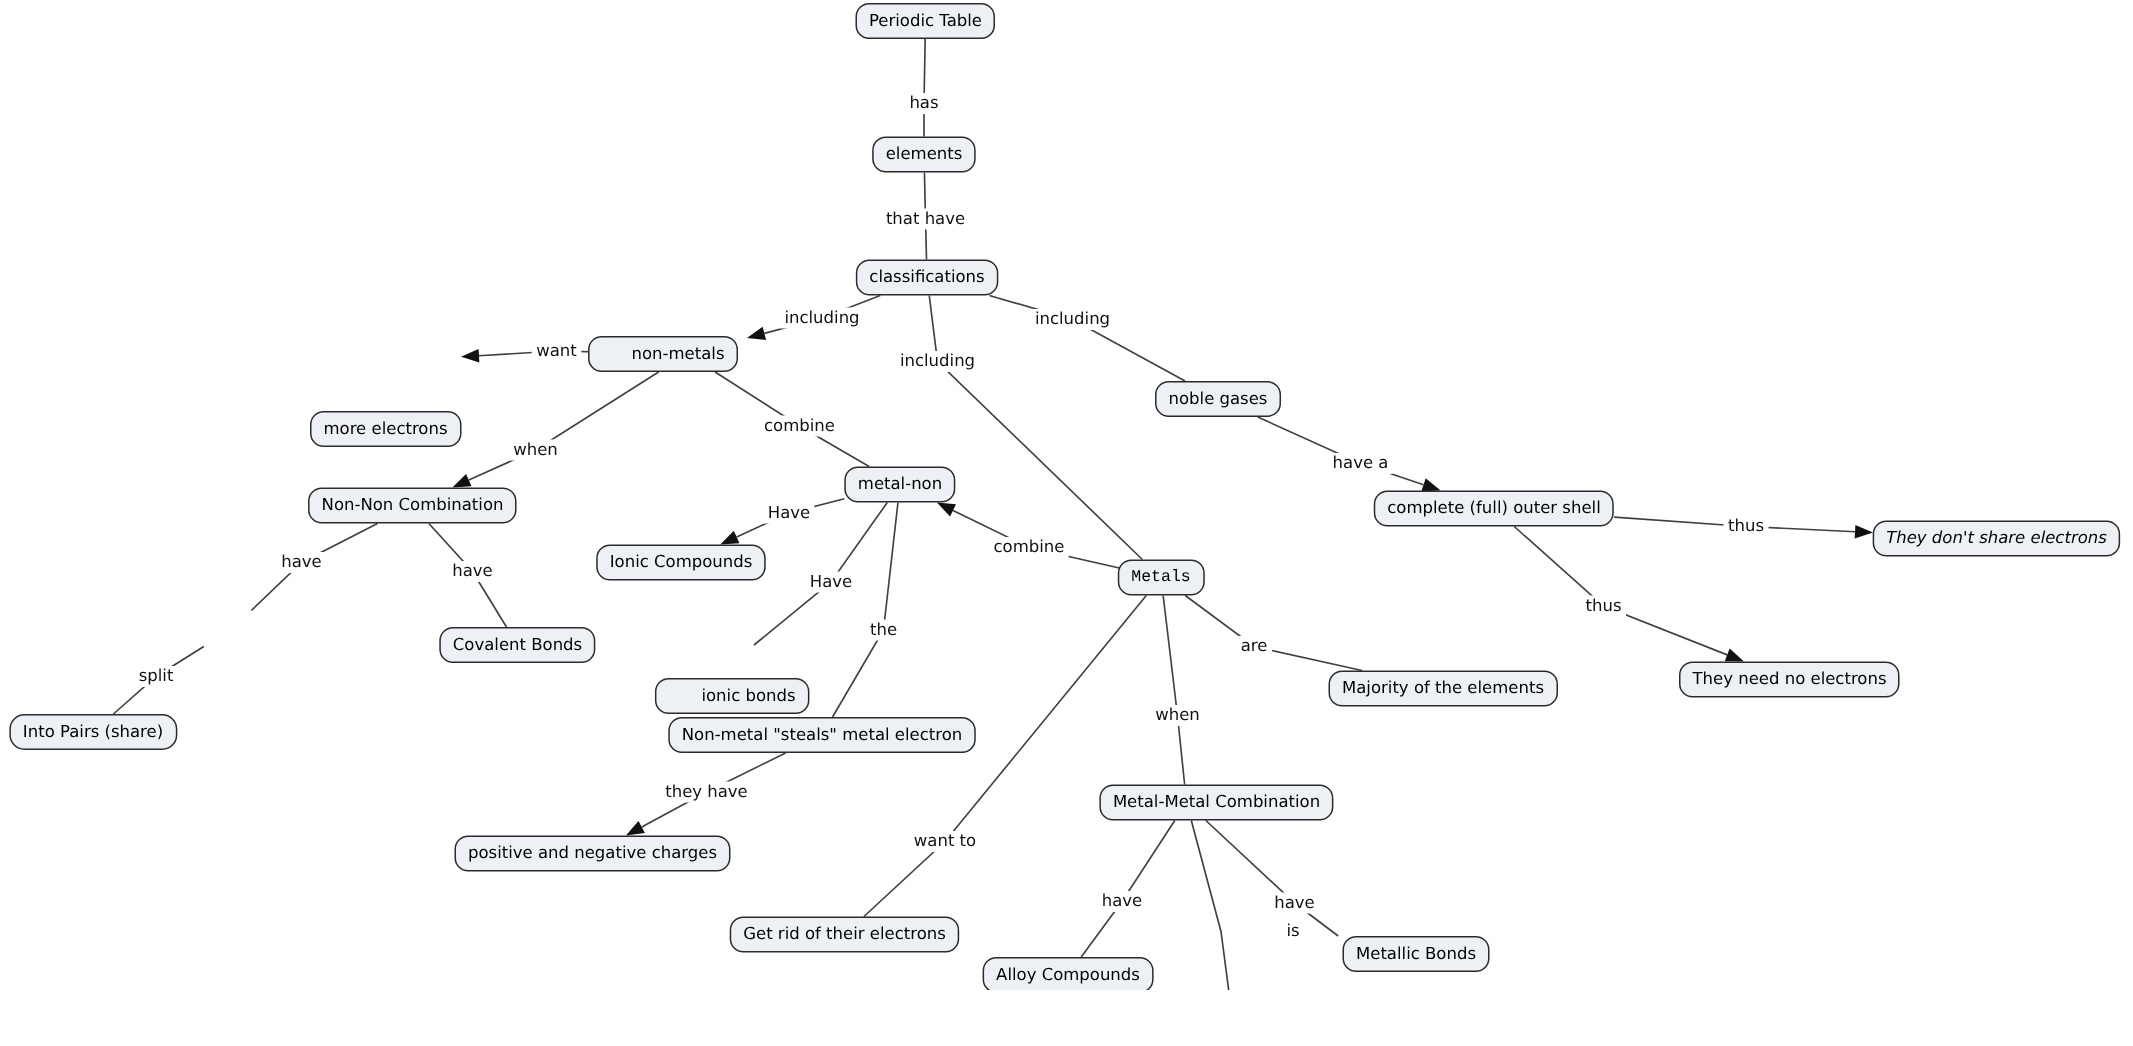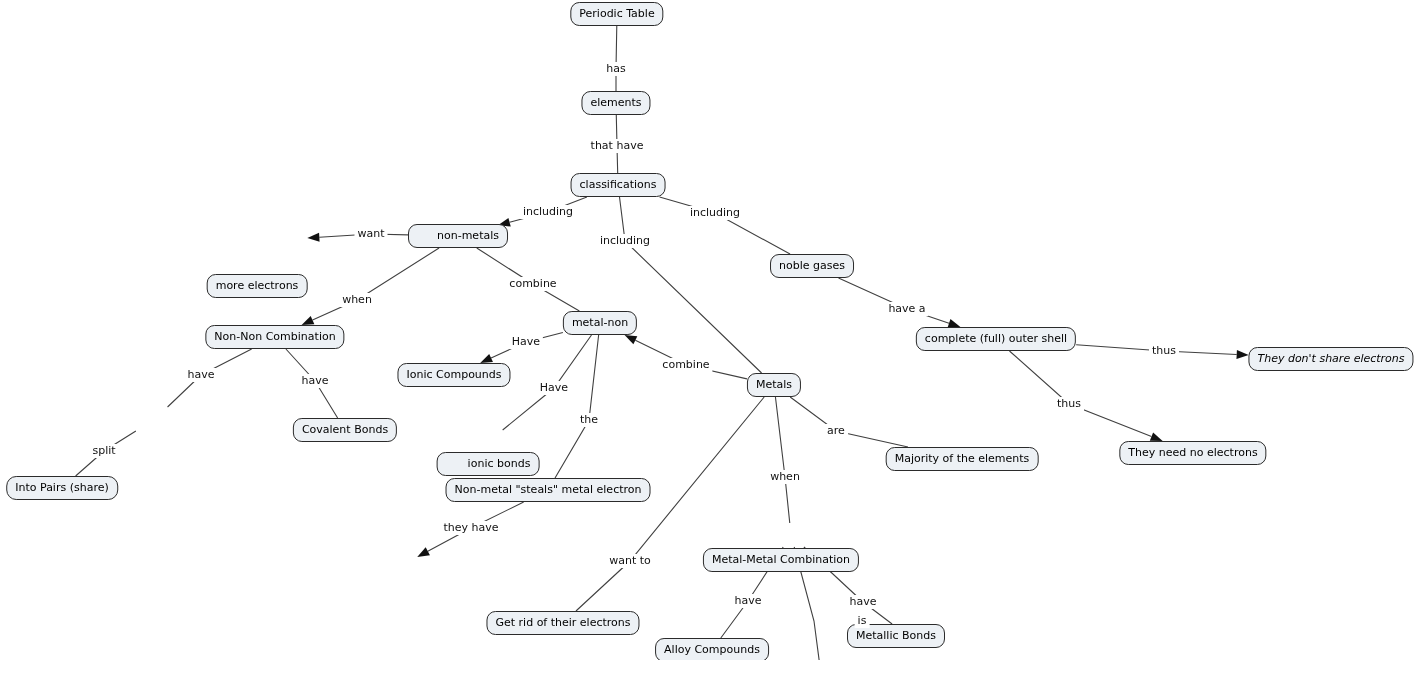--- a/index.html
+++ b/index.html
@@ -92,39 +92,40 @@
       <polygon points="960.4,327 947.5912509707301,327.4312172366462 950.4660325483718,318.90269855630953" class="arrow-head"></polygon>
       <polygon points="1248.6796875,355.0565119760479 1236.4781107747428,358.9771656737959 1236.9087546591638,349.9874745865109" class="arrow-head"></polygon>
       <polygon points="1162.6326530612246,441 1149.8186227512458,440.7749950779635 1153.1261951051822,432.4048119782055" class="arrow-head"></polygon>
       <polygon points="480.1818181818182,363 489.21564985933014,353.9093517710572 492.96554225376906,362.0909351771057" class="arrow-head"></polygon>
       <polygon points="624.5714285714286,335 637.3289976065382,336.2224697601211 633.3794799199932,344.30957740399896" class="arrow-head"></polygon>
       <polygon points="417.2439024390244,557 425.66853418219546,547.3420716511276 429.9416463653297,555.2629625271812" class="arrow-head"></polygon>
     </svg>
 <div class="node" style="left: 617px; top: 14px;">Periodic Table</div>
     <div class="node" style="left: 616px; top: 103px;">elements</div>
     <div class="node" style="left: 618px; top: 185px;">classifications</div>
-    <div class="node" style="left: 458px; top: 236px; padding-left: 28px;">non-metals</div>
+    <div class="node" style="left: 442px; top: 236px; padding-left: 28px;">non-metals</div>
     <div class="node" style="left: 257px; top: 241px; margin-top: 45px;">more electrons</div>
     <div class="node" style="left: 812px; top: 266px;">noble gases</div>
     <div class="node" style="left: 600px; top: 323px;">metal-non</div>
     <div class="node" style="left: 275px; top: 337px;">Non-Non Combination</div>
     <div class="node" style="left: 996px; top: 339px;">complete (full) outer shell</div>
     <div class="node" style="left: 1331px; top: 359px; font-style: italic;">They don't share electrons</div>
     <div class="node" style="left: 454px; top: 375px;">Ionic Compounds</div>
-    <div class="node" style="left: 774px; top: 385px;">Metals</div>
+    <div class="node" style="left: 774px; top: 385px; font-family: Liberation Mono, monospace;">Metals</div>
     <div class="node" style="left: 345px; top: 430px;">Covalent Bonds</div>
     <div class="node" style="left: 488px; top: 464px; padding-left: 30px;">ionic bonds</div>
     <div class="node" style="left: 1193px; top: 453px;">They need no electrons</div>
     <div class="node" style="left: 962px; top: 459px;">Majority of the elements</div>
     <div class="node" style="left: 62px; top: 488px; border-radius: 10px;">Into Pairs (share)</div>
     <div class="node" style="left: 548px; top: 490px;">Non-metal "steals" metal electron</div>
-    <div class="node" style="left: 781px; top: 535px; margin-top: 25px;">Metal-Metal Combination</div>
+    <div class="node" style="left: 811px; top: 535px;">Metal-Metal Combination</div>
+    <div class="node" style="left: 395px; top: 569px;">positive and negative charges</div>
     <div class="node" style="left: 563px; top: 623px;">Get rid of their electrons</div>
     <div class="node" style="left: 712px; top: 650px;">Alloy Compounds</div>
-    <div class="node" style="left: 896px; top: 636px; text-align: center;">Metallic Bonds</div>
+    <div class="node" style="left: 944px; top: 636px; text-align: center;">Metallic Bonds</div>
     <div class="node" style="left: 860px; top: 682px;">Malleable</div>
     <div class="edge-label" style="left: 616px; top: 69px;">has</div>
     <div class="edge-label" style="left: 617px; top: 146px;">that have</div>
     <div class="edge-label" style="left: 548px; top: 212px;">including</div>
     <div class="edge-label" style="left: 625px; top: 241px;">including</div>
     <div class="edge-label" style="left: 715px; top: 213px;">including</div>
     <div class="edge-label" style="left: 371px; top: 234px;">want</div>
     <div class="edge-label" style="left: 357px; top: 300px;">when</div>
     <div class="edge-label" style="left: 533px; top: 284px;">combine</div>
     <div class="edge-label" style="left: 907px; top: 309px;">have a</div>

